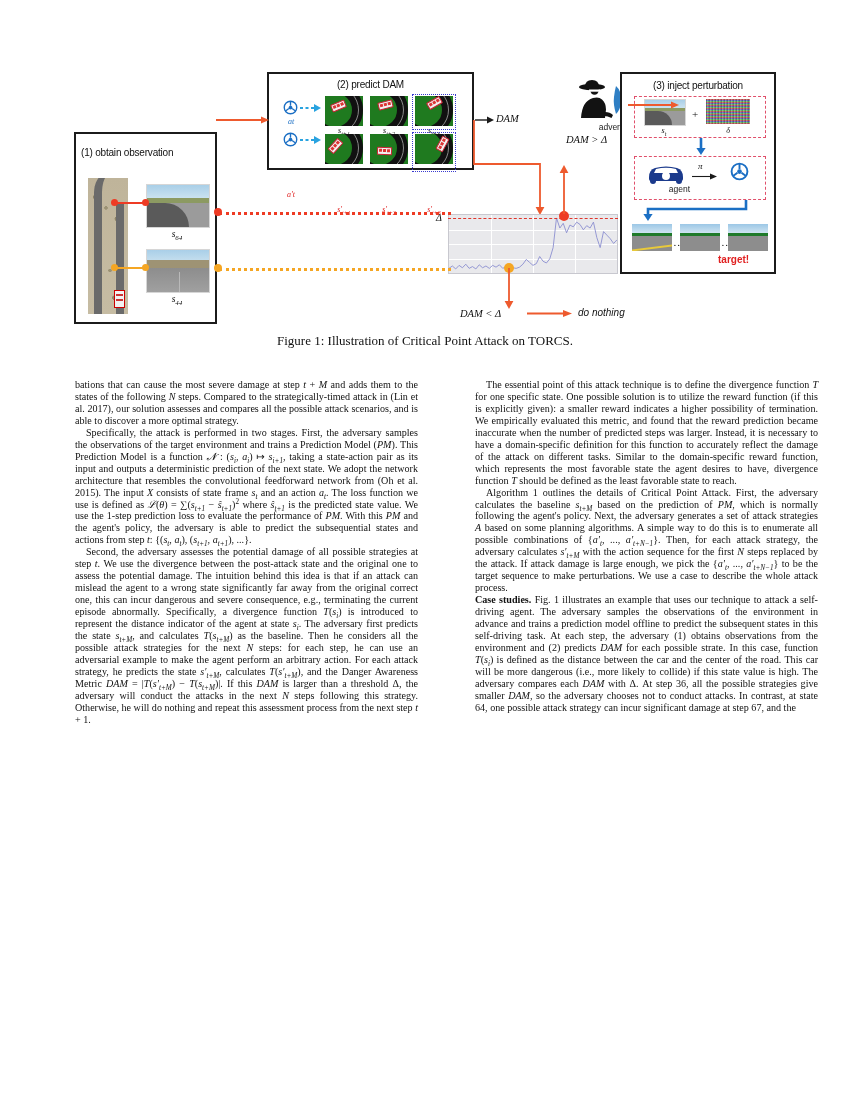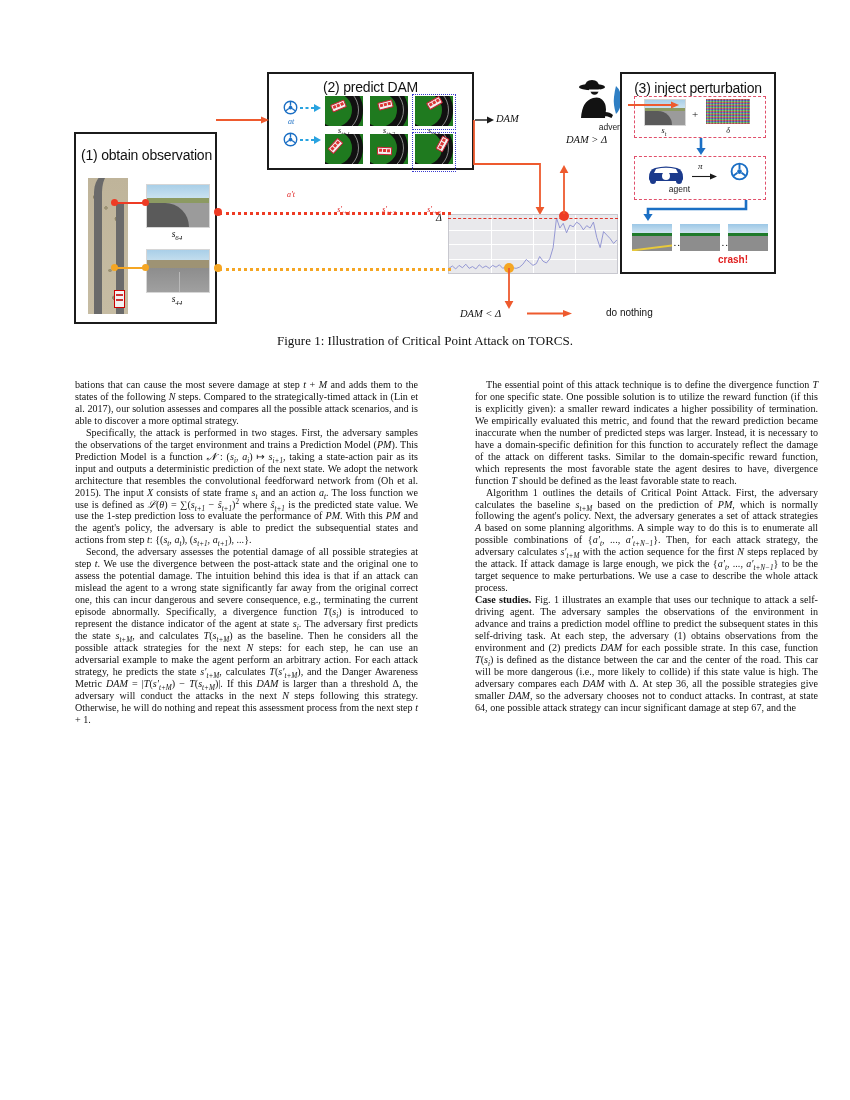--- a/index.html
+++ b/index.html
@@ -19,21 +19,21 @@
   }
 
   .fbox{
     position:absolute;
     border:2.5px solid #1b1b1b;
     background:#fff;
     box-sizing:border-box;
   }
   .fbox-title{
     font-family:"Liberation Sans", sans-serif;
-    font-size:14px;
+    font-size:10px;
     color:#111;
     text-align:center;
     letter-spacing:-0.2px;
   }
 
   
   #box-obtain{left:2px;top:70px;width:143px;height:192px;}
   #box-obtain .fbox-title{position:absolute;left:0;right:0;top:13px;text-align:left;padding-left:5px;}
 
   .minimap{
@@ -426,21 +426,21 @@
         <div class="rd"></div>
       </div>
       <div class="flabel" style="left:98px;top:162px;width:14px;font-style:normal;font-size:11px;letter-spacing:1px;">...</div>
 
       <div class="crashframe" style="left:106px;top:150px;">
         <div class="sky"></div>
         <div class="g"></div>
         <div class="rd"></div>
       </div>
 
-      <div class="crashtxt" style="left:96px;top:180px;">crash!</div>
+      <div class="crashtxt" style="left:96px;top:180px;">target!</div>
     </div>
 
     <svg style="position:absolute;left:144px;top:53px;width:54px;height:10px;">
       <path d="M0 5 H45" stroke="#ee5a2e" stroke-width="1.8"></path>
       <path d="M45 1.5 L53 5 L45 8.5 Z" fill="#ee5a2e"></path>
     </svg>
     <svg style="position:absolute;left:556px;top:38px;width:52px;height:10px;">
       <path d="M0 5 H43" stroke="#ee5a2e" stroke-width="1.8"></path>
       <path d="M43 1.5 L51 5 L43 8.5 Z" fill="#ee5a2e"></path>
     </svg>
@@ -482,21 +482,21 @@
     <svg style="position:absolute;left:432px;top:206px;width:10px;height:44px;">
       <path d="M5 0 V34" stroke="#ee5a2e" stroke-width="1.8"></path>
       <path d="M0.6 33 L5 41 L9.4 33 Z" fill="#ee5a2e"></path>
     </svg>
 
     <div class="math" style="left:388px;top:246px;">DAM &lt; Δ</div>
     <svg style="position:absolute;left:455px;top:246px;width:46px;height:11px;">
       <path d="M0 5.5 H36" stroke="#ee5a2e" stroke-width="1.8"></path>
       <path d="M36 2 L45 5.5 L36 9 Z" fill="#ee5a2e"></path>
     </svg>
-    <div class="math sans" style="left:534px;top:245px;">do nothing</div>
+    <div class="math sans" style="left:506px;top:245px;font-style:italic;">do nothing</div>
 
   </div>
 
   <div class="caption">Figure 1: Illustration of Critical Point Attack on TORCS.</div>
 
   <div class="col" id="col-left">
     <p class="noindent">bations that can cause the most severe damage at step <span class="mi">t</span> + <span class="mi">M</span> and adds them to the states of the following <span class="mi">N</span> steps. Compared to the strategically-timed attack in (Lin et al. 2017), our solution assesses and compares all the possible attack scenarios, and is able to discover a more optimal strategy.</p>
     <p>Specifically, the attack is performed in two stages. First, the adversary samples the observations of the target environment and trains a Prediction Model (<span class="mi">PM</span>). This Prediction Model is a function <span class="mi">𝓝</span> : (<span class="mi">s<sub>i</sub></span>, <span class="mi">a<sub>i</sub></span>) ↦ <span class="mi">s<sub>i+1</sub></span>, taking a state-action pair as its input and outputs a deterministic prediction of the next state. We adopt the network architecture that resembles the convolutional feedforward network from (Oh et al. 2015). The input <span class="mi">X</span> consists of state frame <span class="mi">s<sub>t</sub></span> and an action <span class="mi">a<sub>t</sub></span>. The loss function we use is defined as <span class="mi">ℒ</span>(<span class="mi">θ</span>) = ∑(<span class="mi">s<sub>t+1</sub></span> − <span class="mi">ŝ<sub>t+1</sub></span>)<sup>2</sup> where <span class="mi">ŝ<sub>t+1</sub></span> is the predicted state value. We use the 1-step prediction loss to evaluate the performance of <span class="mi">PM</span>. With this <span class="mi">PM</span> and the agent's policy, the adversary is able to predict the subsequential states and actions from step <span class="mi">t</span>: {(<span class="mi">s<sub>t</sub></span>, <span class="mi">a<sub>t</sub></span>), (<span class="mi">s<sub>t+1</sub></span>, <span class="mi">a<sub>t+1</sub></span>), ...}.</p>
     <p>Second, the adversary assesses the potential damage of all possible strategies at step <span class="mi">t</span>. We use the divergence between the post-attack state and the original one to assess the potential damage. The intuition behind this idea is that if an attack can mislead the agent to a wrong state significantly far away from the original correct one, this can incur dangerous and severe consequence, e.g., terminating the current episode abnormally. Specifically, a divergence function <span class="mi">T</span>(<span class="mi">s<sub>i</sub></span>) is introduced to represent the distance indicator of the agent at state <span class="mi">s<sub>i</sub></span>. The adversary first predicts the state <span class="mi">s<sub>t+M</sub></span>, and calculates <span class="mi">T</span>(<span class="mi">s<sub>t+M</sub></span>) as the baseline. Then he considers all the possible attack strategies for the next <span class="mi">N</span> steps: for each step, he can use an adversarial example to make the agent perform an arbitrary action. For each attack strategy, he predicts the state <span class="mi">s′<sub>t+M</sub></span>, calculates <span class="mi">T</span>(<span class="mi">s′<sub>t+M</sub></span>), and the Danger Awareness Metric <span class="mi">DAM</span> = |<span class="mi">T</span>(<span class="mi">s′<sub>t+M</sub></span>) − <span class="mi">T</span>(<span class="mi">s<sub>t+M</sub></span>)|. If this <span class="mi">DAM</span> is larger than a threshold Δ, the adversary will conduct the attacks in the next <span class="mi">N</span> steps following this strategy. Otherwise, he will do nothing and repeat this assessment process from the next step <span class="mi">t</span> + 1.</p>
   </div>

